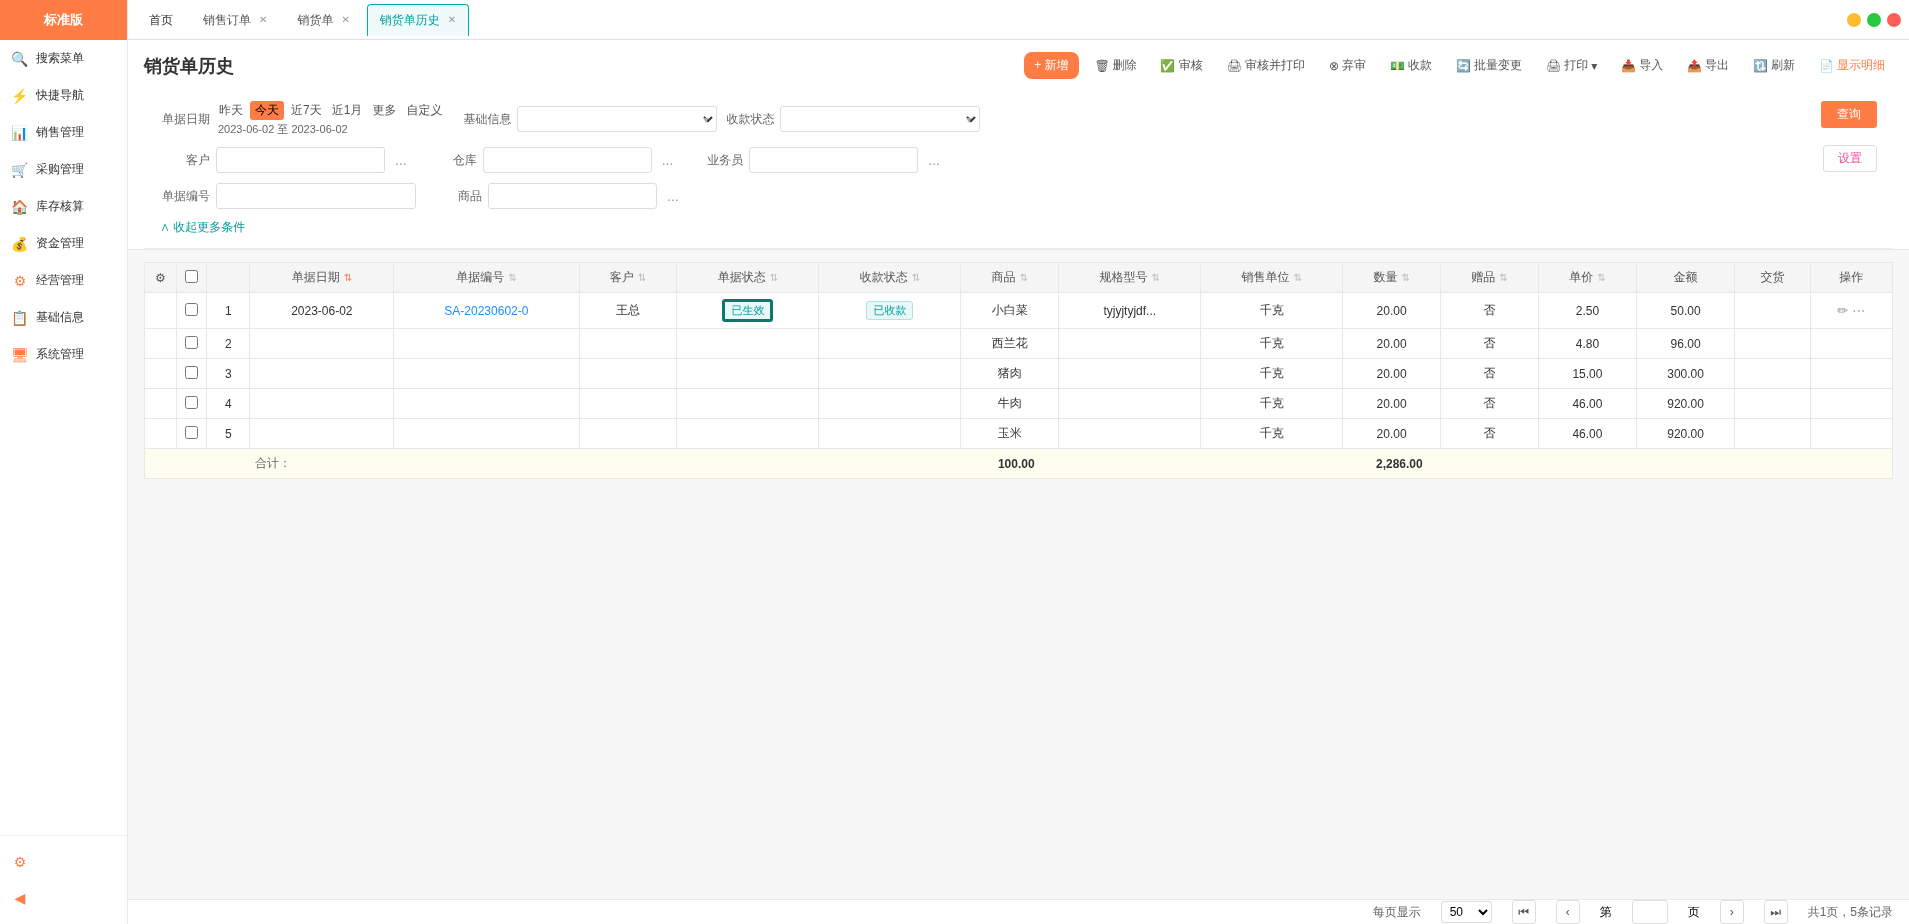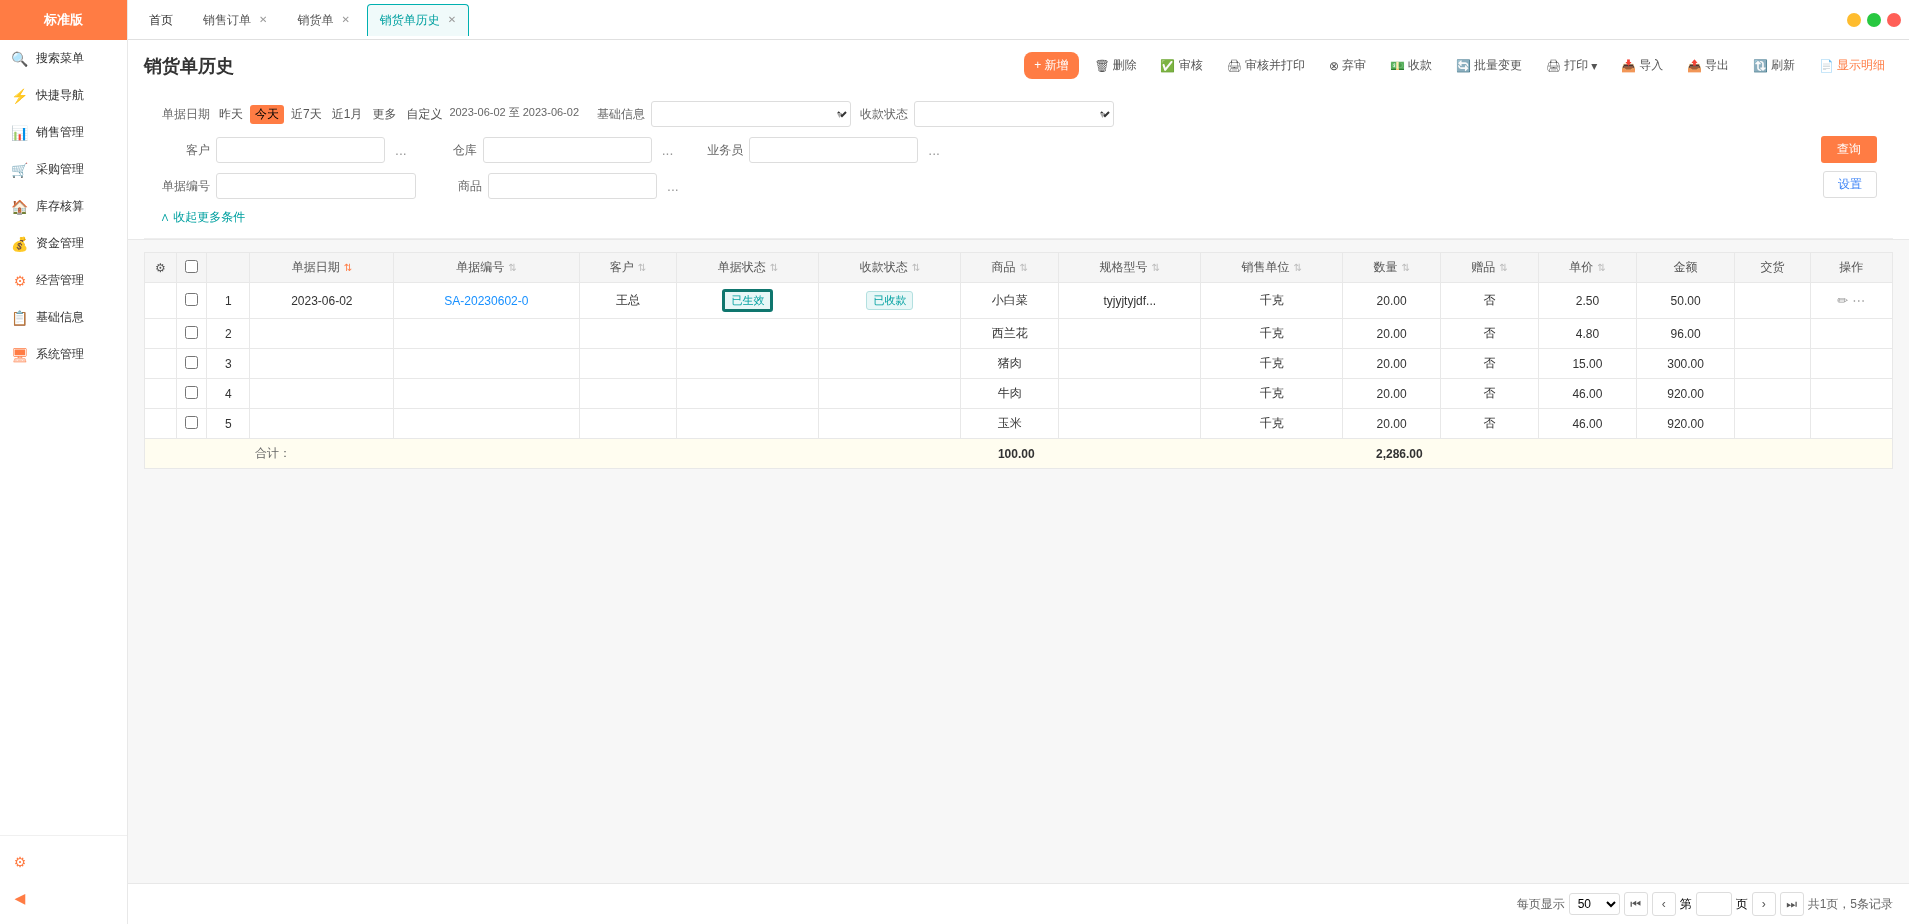--- a/index.html
+++ b/index.html
@@ -49,22 +49,22 @@
     .filter-select { border: 1px solid #ddd; border-radius: 3px; padding: 3px 6px; font-size: 12px; color: #333; min-width: 150px; height: 26px; background: #fff; }
     .filter-select-wide { min-width: 200px; }
     .date-shortcuts { display: flex; gap: 4px; align-items: center; }
     .date-shortcut { color: #555; cursor: pointer; font-size: 12px; padding: 1px 3px; }
     .date-shortcut.active { background: #ff7c44; color: #000000; border-radius: 3px; padding: 1px 5px; }
     .date-range { color: #666; font-size: 11px; margin-left: 2px; }
     .more-btn { color: #00a0a0; cursor: pointer; font-size: 12px; display: flex; align-items: center; gap: 2px; margin: 0 auto; margin-top: 4px; }
     .ellipsis-btn { background: none; border: none; cursor: pointer; color: #999; font-size: 14px; padding: 0 4px; }
 
     
-    .query-btn { background: #ff7c44; color: white; border: none; border-radius: 3px; padding: 5px 16px; cursor: pointer; font-size: 12px; font-weight: 500; margin-top: 35px; }
-    .set-btn { background: white; color: #3b82f6; border: 1px solid #ddd; border-radius: 3px; padding: 4px 14px; cursor: pointer; font-size: 12px; margin-top: 4px; }
+    .query-btn { background: #ff7c44; color: white; border: none; border-radius: 3px; padding: 5px 16px; cursor: pointer; font-size: 12px; font-weight: 500; }
+    .set-btn { background: white; color: #ec4899; border: 1px solid #ddd; border-radius: 3px; padding: 4px 14px; cursor: pointer; font-size: 12px; margin-top: 13px; }
     .query-set-col { display: flex; flex-direction: column; align-items: flex-end; gap: 4px; }
 
     
     .table-wrap { padding: 12px 16px; background: #f7f7f7; }
     .data-table { width: 100%; border-collapse: collapse; background: #fff; border: 1px solid #e8e8e8; }
     .data-table th { background: #f5f5f5; border: 1px solid #e8e8e8; padding: 6px 8px; text-align: center; color: #555; font-weight: 500; white-space: nowrap; font-size: 12px; }
     .data-table td { border: 1px solid #e8e8e8; padding: 6px 8px; text-align: center; color: #333; font-size: 12px; white-space: nowrap; }
     .data-table .gear-col { width: 32px; }
     .data-table .check-col { width: 28px; }
     .sort-icon { color: #bbb; font-size: 10px; margin-left: 2px; }
@@ -74,21 +74,21 @@
     .status-paid { background: #e8f7f7; color: #00a0a0; border: 1px solid #b3e0e0; }
     .link-text { color: #1890ff; cursor: pointer; text-decoration: none; }
     .row-actions { display: flex; gap: 4px; justify-content: center; }
     .row-action-btn { background: none; border: none; cursor: pointer; color: #999; font-size: 13px; }
 
     
     .table-footer { background: #fffdf0; border: 1px solid #e8e8e8; border-top: none; padding: 6px 8px; display: flex; align-items: center; }
     .table-footer .total-label { color: #666; font-weight: 500; width: 150px; text-align: right; padding-right: 12px; }
 
     
-    .pagination { display: flex; align-items: center; justify-content: flex-end; padding: 8px 16px; background: #fff; border-top: 1px solid #e8e8e8; gap: 4px; font-size: 12px; }
+    .pagination { display: flex; align-items: center; justify-content: flex-end; padding: 0 16px; background: #fff; border-top: 1px solid #e8e8e8; gap: 20px; font-size: 12px; }
     .page-size-label { color: #666; }
     .page-size-select { border: 1px solid #ddd; border-radius: 3px; padding: 2px 4px; font-size: 12px; background: #fff; }
     .page-nav-btn { background: none; border: 1px solid #ddd; border-radius: 3px; width: 24px; height: 24px; cursor: pointer; display: flex; align-items: center; justify-content: center; color: #555; font-size: 12px; }
     .page-num-input { border: 1px solid #ddd; border-radius: 3px; width: 36px; height: 24px; text-align: center; font-size: 12px; }
     .page-info { color: #666; }
 
     
     ::-webkit-scrollbar { width: 6px; height: 6px; }
     ::-webkit-scrollbar-track { background: #f0f0f0; }
     ::-webkit-scrollbar-thumb { background: #ccc; border-radius: 3px; }
@@ -231,21 +231,21 @@
       </div>
 
       <div class="filter-area">
 
         <div style="display:flex; align-items:flex-start; gap:16px;">
           <div style="flex:1;">
             <div class="filter-row">
 
               <div class="filter-group">
                 <span class="filter-label">单据日期</span>
-                <div style="display:flex; flex-direction:row; gap:2px;">
+                <div style="display:flex; flex-direction:column; gap:2px;">
                   <div class="date-shortcuts">
                     <span class="date-shortcut">昨天</span>
                     <span class="date-shortcut active">今天</span>
                     <span class="date-shortcut">近7天</span>
                     <span class="date-shortcut">近1月</span>
                     <span class="date-shortcut">更多</span>
                     <span class="date-shortcut">自定义</span>
                   </div>
                   <span class="date-range">2023-06-02 至 2023-06-02</span>
                 </div>

